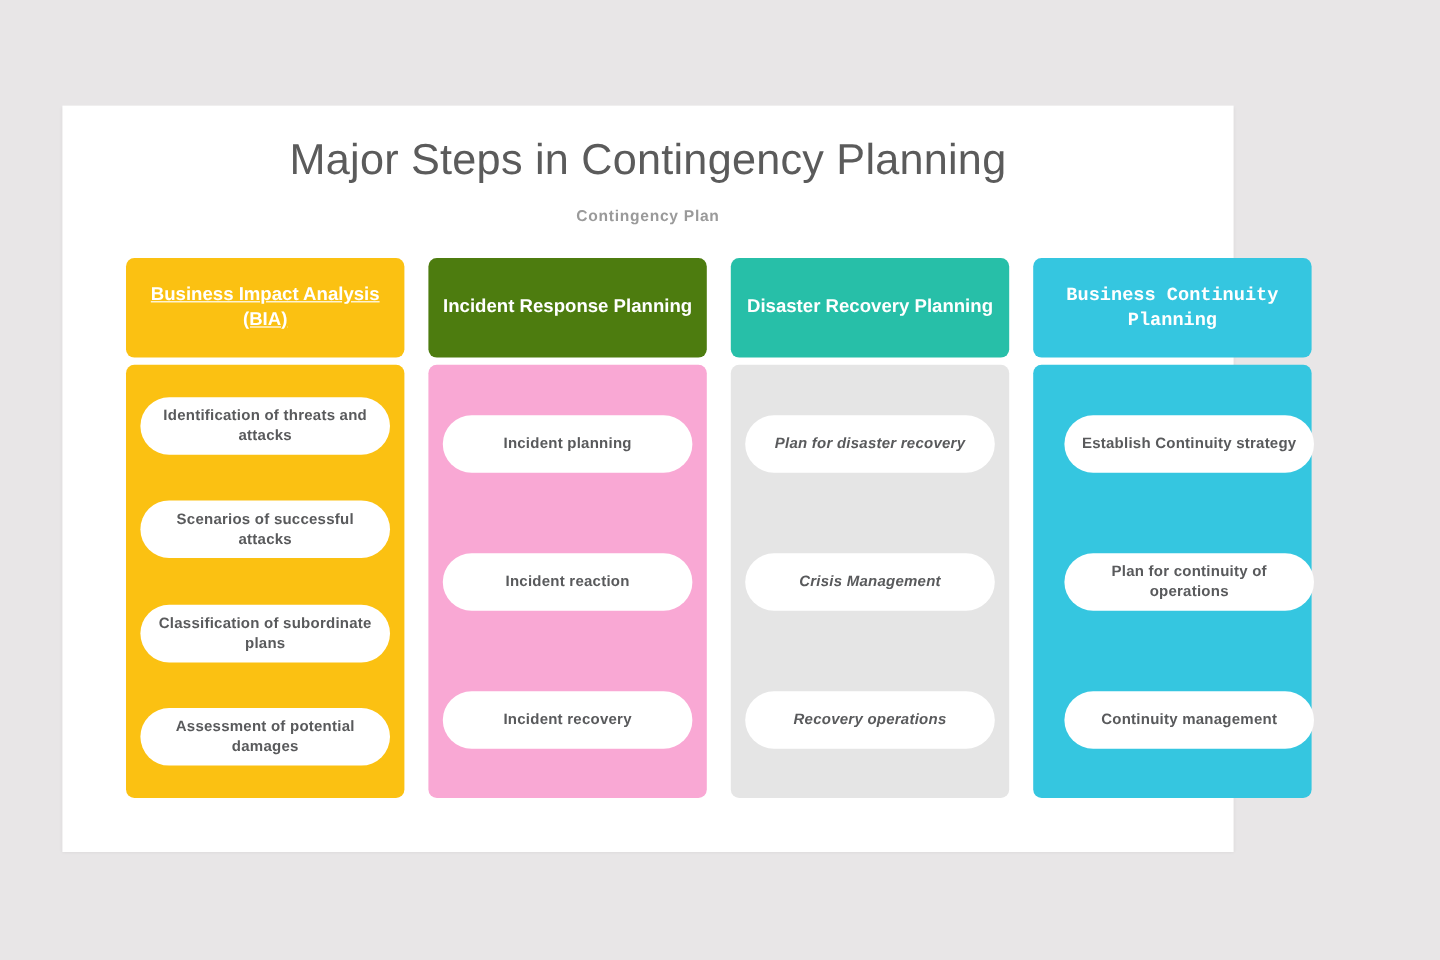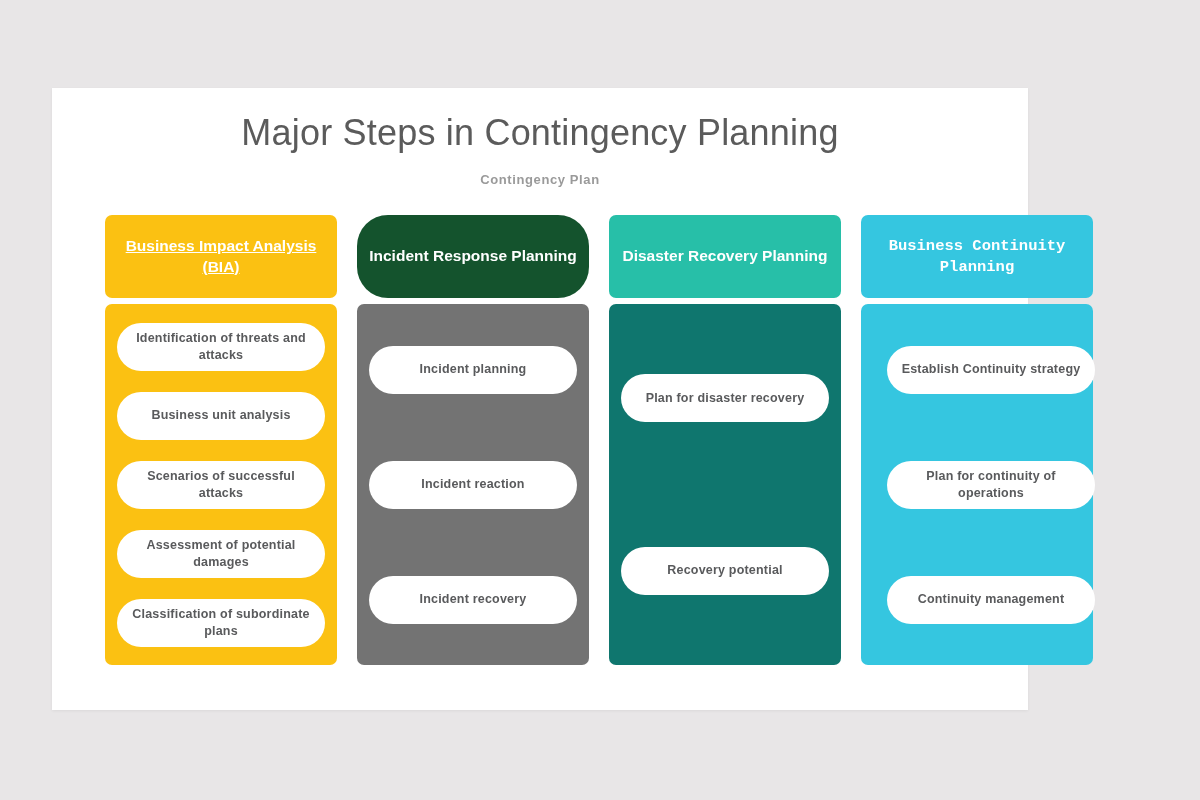--- a/index.html
+++ b/index.html
@@ -119,39 +119,39 @@
 
   <div class="slide-title">Major Steps in Contingency Planning</div>
 
   <div class="slide-subtitle">Contingency  Plan</div>
 
   <div class="columns">
       <div class="column">
         <div class="column-header" style="background: rgb(251, 193, 18); text-decoration: underline;">Business Impact Analysis (BIA)</div>
         <div class="column-body" style="background: rgb(251, 193, 18);">
           <div class="pill">Identification  of threats and attacks</div>
-          <div class="pill">Business unit analysis</div>
           <div class="pill">Scenarios of successful attacks</div>
+          <div class="pill">Classification of subordinate  plans</div>
           <div class="pill">Assessment of potential  damages</div>
-          <div class="pill">Classification of subordinate  plans</div>
         </div>
       </div>
       <div class="column">
-        <div class="column-header" style="background: #14532d; border-radius: 31px;">Incident Response Planning</div>
-        <div class="column-body" style="background: #737373;">
+        <div class="column-header" style="background: #4d7c0f;">Incident Response Planning</div>
+        <div class="column-body" style="background: #f9a8d4;">
           <div class="pill">Incident  planning</div>
           <div class="pill">Incident  reaction</div>
           <div class="pill">Incident  recovery</div>
         </div>
       </div>
       <div class="column">
         <div class="column-header" style="background: rgb(39, 191, 168);">Disaster Recovery Planning</div>
-        <div class="column-body" style="background: #0f766e;">
+        <div class="column-body" style="background: #e5e5e5; font-style: italic;">
           <div class="pill">Plan for disaster recovery</div>
-          <div class="pill">Recovery potential</div>
+          <div class="pill">Crisis Management</div>
+          <div class="pill">Recovery operations</div>
         </div>
       </div>
       <div class="column">
         <div class="column-header" style="background: rgb(53, 198, 224); font-family: Liberation Mono, monospace;">Business Continuity Planning</div>
         <div class="column-body" style="background: rgb(53, 198, 224); padding-left: 28px;">
           <div class="pill">Establish  Continuity strategy</div>
           <div class="pill">Plan for continuity  of operations</div>
           <div class="pill">Continuity management</div>
         </div>
       </div>

